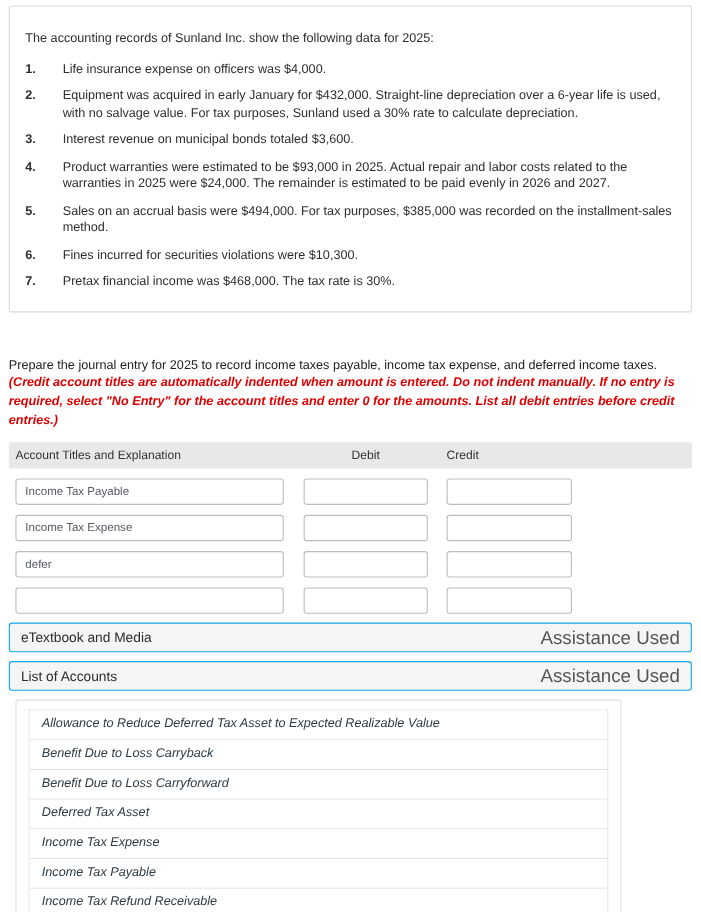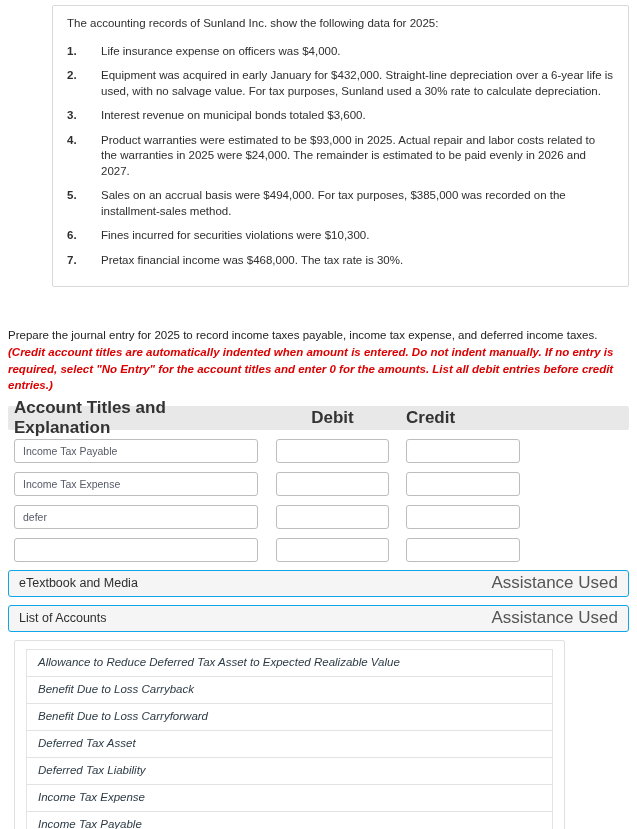--- a/index.html
+++ b/index.html
@@ -10,25 +10,24 @@
     background: #ffffff;
     color: #333333;
     font-family: "Liberation Sans", sans-serif;
   }
   .page { padding: 5px 8px 0; }
 
   
   .problem-box {
     border: 1px solid #d9d9d9;
     border-radius: 2px;
-    padding: 10px 14px 18px;
+    padding: 22px 14px 18px;
     font-size: 11.5px;
     line-height: 1.35;
     color: #2e2e2e;
-    margin-left: 44px;
   }
   .problem-intro { margin-bottom: 12px; }
   .p-item { display: flex; margin-top: 9px; }
   .p-num { flex: 0 0 34px; width: 34px; font-weight: 700; }
   .p-text { flex: 1; }
 
   
   .instructions {
     margin: 40px 0 0;
     font-size: 11.5px;
@@ -42,22 +41,22 @@
   }
 
   
   .journal { margin-top: 12px; }
   .journal-header {
     display: flex;
     align-items: center;
     background: #e8e8e8;
     border-radius: 2px;
     padding: 12px 6px;
-    font-size: 17px;
-    font-weight: 700;
+    font-size: 11px;
+    font-weight: 400;
     color: #333333;
     height: 23px;
   }
   .jh-account { width: 244px; }
   .jh-debit   { width: 113px; margin-left: 18px; text-align: center; }
   .jh-credit  { width: 114px; margin-left: 17px; text-align: left; }
 
   .journal-row { display: flex; align-items: center; padding: 0 6px; margin-top: 9px; }
   .journal-row input {
     height: 24px;
@@ -197,21 +196,20 @@
     <span class="bar-title">List of Accounts</span>
     <span class="bar-right">Assistance Used</span>
   </div>
 
   <div class="accounts-wrap">
     <ul class="accounts-list">
       <li class="account-item">Allowance to Reduce Deferred Tax Asset to Expected Realizable Value</li>
       <li class="account-item">Benefit Due to Loss Carryback</li>
       <li class="account-item">Benefit Due to Loss Carryforward</li>
       <li class="account-item">Deferred Tax Asset</li>
-      <li class="account-item">Deferred Tax Liability</li>
       <li class="account-item">Income Tax Expense</li>
       <li class="account-item">Income Tax Payable</li>
       <li class="account-item">Income Tax Refund Receivable</li>
 
     </ul>
   </div>
 
 </div>
 
 </body></html>

